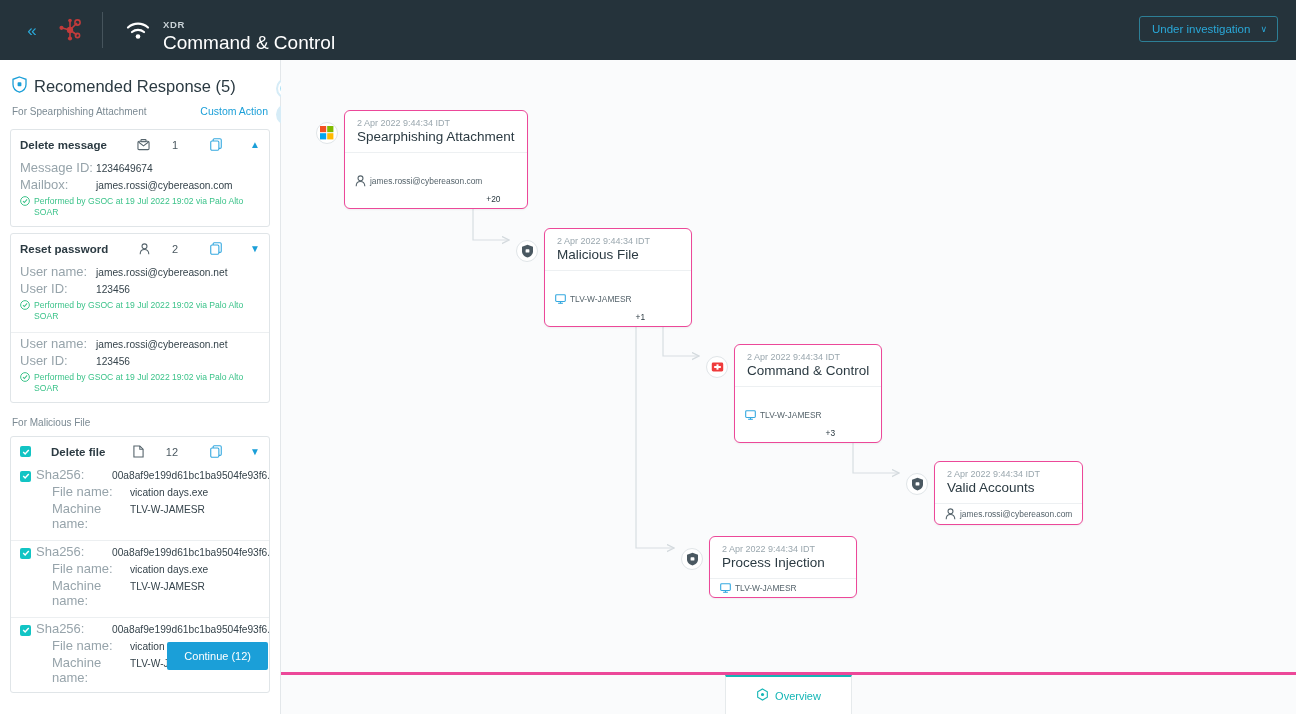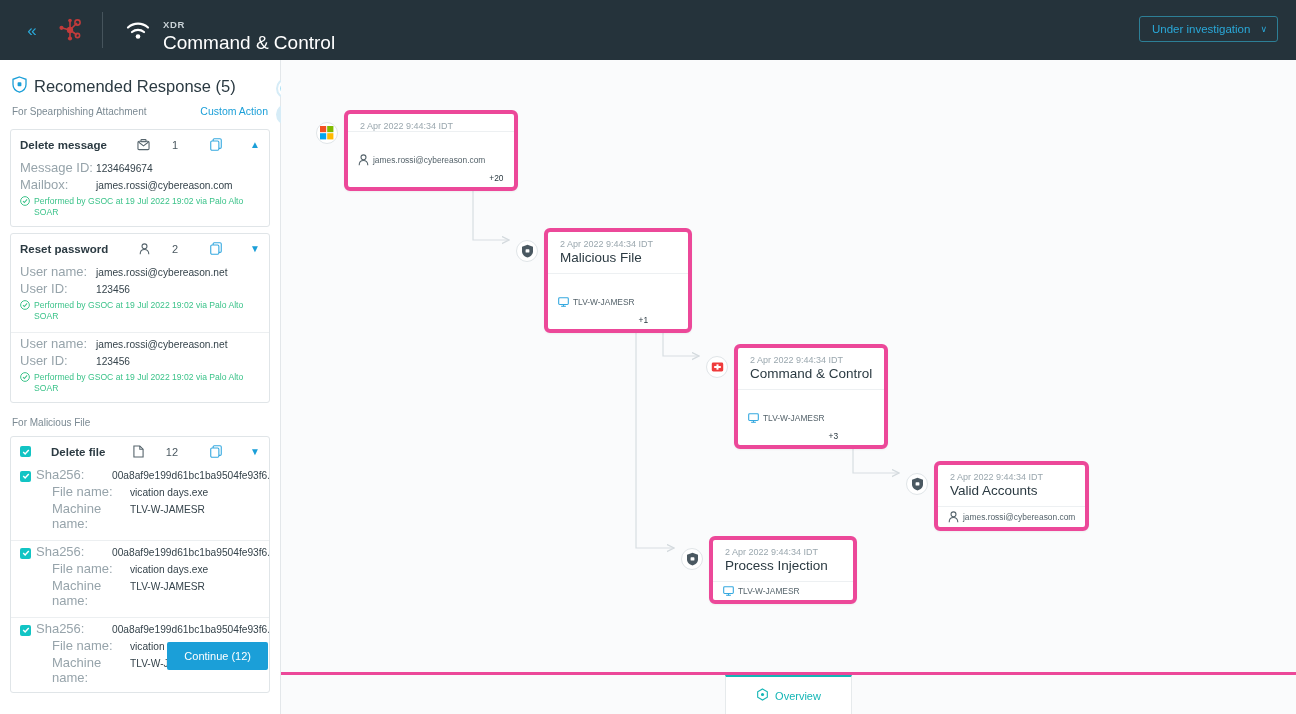--- a/index.html
+++ b/index.html
@@ -91,21 +91,21 @@
   
   .graph { position: absolute; top: 60px; left: 281px; width: 1015px; height: 612px; background: #fafbfc; }
   .graph svg.links { position: absolute; top: 0; left: 0; }
   .node { position: absolute; display: flex; align-items: flex-start; }
   .node-badge {
     width: 22px; height: 22px; border-radius: 50%; background: #fff;
     border: 1px solid #e0e5e8; display: flex; align-items: center; justify-content: center;
     margin-top: 12px; z-index: 2; flex: none;
   }
   .node-card {
-    background: #fff; border: 4px solid #ec4899; border-radius: 6px;
+    background: #fff; border: 1px solid #ec4899; border-radius: 6px;
     margin-left: 6px; box-shadow: 0 1px 2px rgba(0,0,0,.05); min-width: 148px;
   }
   .node-time { font-size: 9px; color: #9aa7ae; padding: 7px 12px 0 12px; }
   .node-name { font-size: 13.5px; color: #2b3a42; padding: 1px 12px 8px 12px; white-space: nowrap; }
   .node-foot {
     border-top: 1px solid #edf0f2; padding: 4px 10px 4px 10px;
     display: flex; align-items: center; gap: 4px;
   }
   .node-foot .t { font-size: 8.4px; color: #55636b; white-space: nowrap; }
   .node-foot .plus { font-size: 8.4px; color: #2b3a42; font-weight: normal; margin-top: 37px; }
@@ -400,20 +400,21 @@
               <svg width="14" height="14" viewBox="0 0 14 14">
                 <rect x="0" y="0" width="6.2" height="6.2" fill="#f25022"></rect>
                 <rect x="7.2" y="0" width="6.2" height="6.2" fill="#7fba00"></rect>
                 <rect x="0" y="7.2" width="6.2" height="6.2" fill="#00a4ef"></rect>
                 <rect x="7.2" y="7.2" width="6.2" height="6.2" fill="#ffb900"></rect>
               </svg>
             </span>
           </div>
           <div class="node-card">
             <div class="node-time">2 Apr 2022 9:44:34 IDT</div>
+            <div class="node-name">Spearphishing Attachment</div>
             <div class="node-foot">
               <span class="hicon">
                 <svg width="11" height="12" viewBox="0 0 12 13">
                   <circle cx="6" cy="3.6" r="2.7" fill="none" stroke="#56646c" stroke-width="1.2"></circle>
                   <path d="M1.3 12.2 C1.3 8.6 3.4 7 6 7 C8.6 7 10.7 8.6 10.7 12.2" fill="none" stroke="#56646c" stroke-width="1.2"></path>
                 </svg>
               </span>
               <span class="t">james.rossi@cybereason.com</span>
               <span class="plus">+20</span>
             </div>

